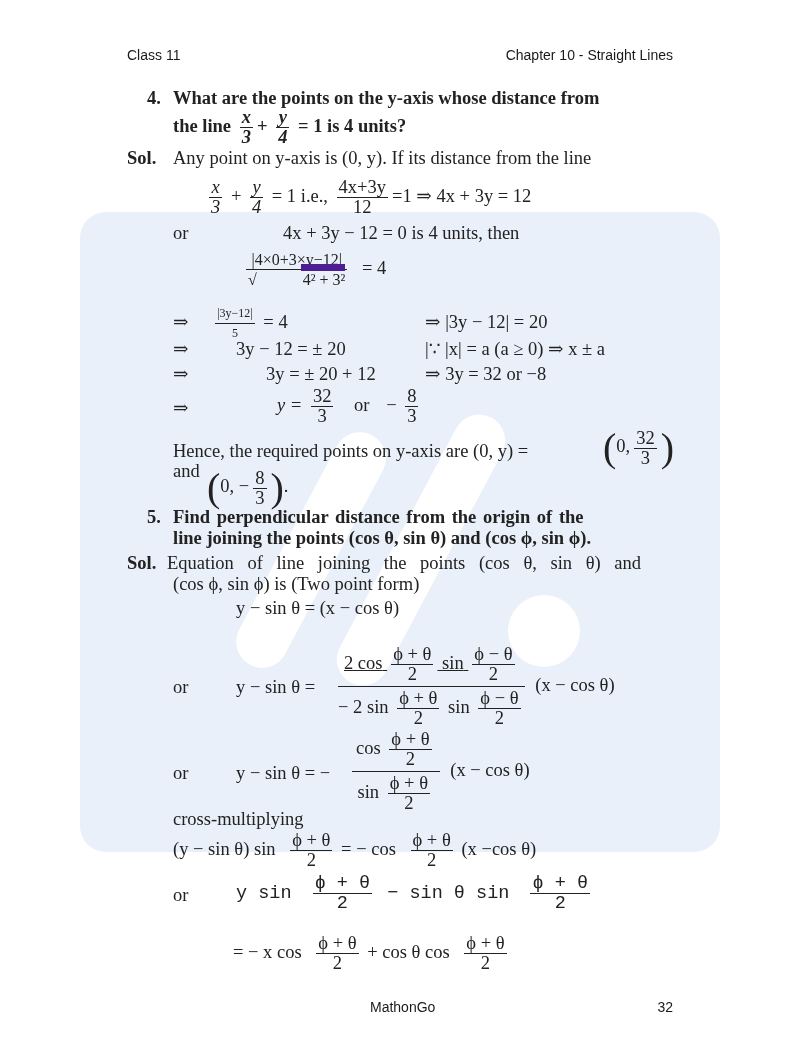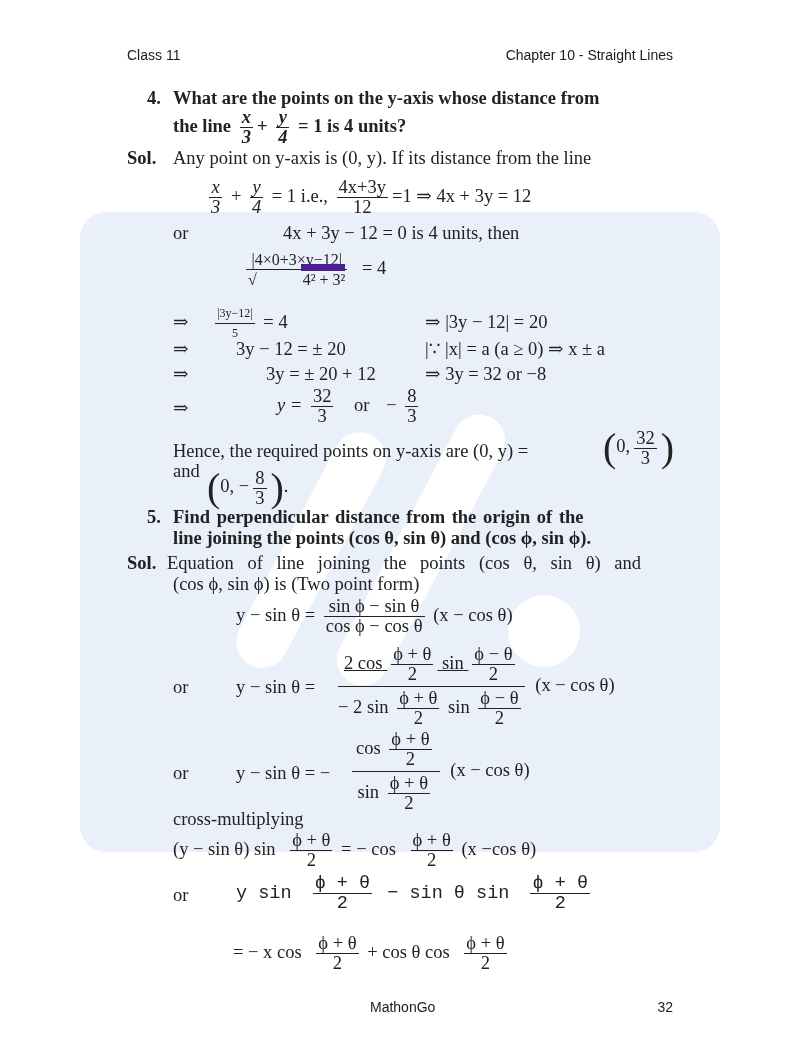--- a/index.html
+++ b/index.html
@@ -93,21 +93,20 @@
 <div class="ln b" style="left:147px;top:506px;">5.</div>
 <div class="ln b" style="left:173px;top:506px;word-spacing:2px;">Find perpendicular distance from the origin of the</div>
 <div class="ln b" style="left:173px;top:527px;">line joining the points (cos θ, sin θ) and (cos ϕ, sin ϕ).</div>
 
 <div class="ln b" style="left:127px;top:552px;">Sol.</div>
 <div class="ln" style="left:167px;top:552px;word-spacing:9px;">Equation of line joining the points (cos θ, sin θ) and</div>
 <div class="ln" style="left:173px;top:573px;">(cos ϕ, sin ϕ) is (Two point form)</div>
 
 <div class="ln" style="left:236px;top:597px;">
   <span>y − sin θ =</span>
-  <span class="frac"><span class="num">sin ϕ − sin θ</span><span>cos ϕ − cos θ</span></span>
   <span>(x − cos θ)</span>
 </div>
 
 <div class="ln" style="left:173px;top:676px;">or</div>
 <div class="ln" style="left:236px;top:676px;">y − sin θ =</div>
 <div class="ln" style="left:338px;top:645px;">
   <div style="display:inline-block;vertical-align:middle;text-align:center;">
     <div style="border-bottom:1.2px solid #222;padding:0 4px 2px;text-decoration:underline;">
       <span>2 cos</span>
       <span class="frac"><span class="num">ϕ + θ</span><span>2</span></span>

